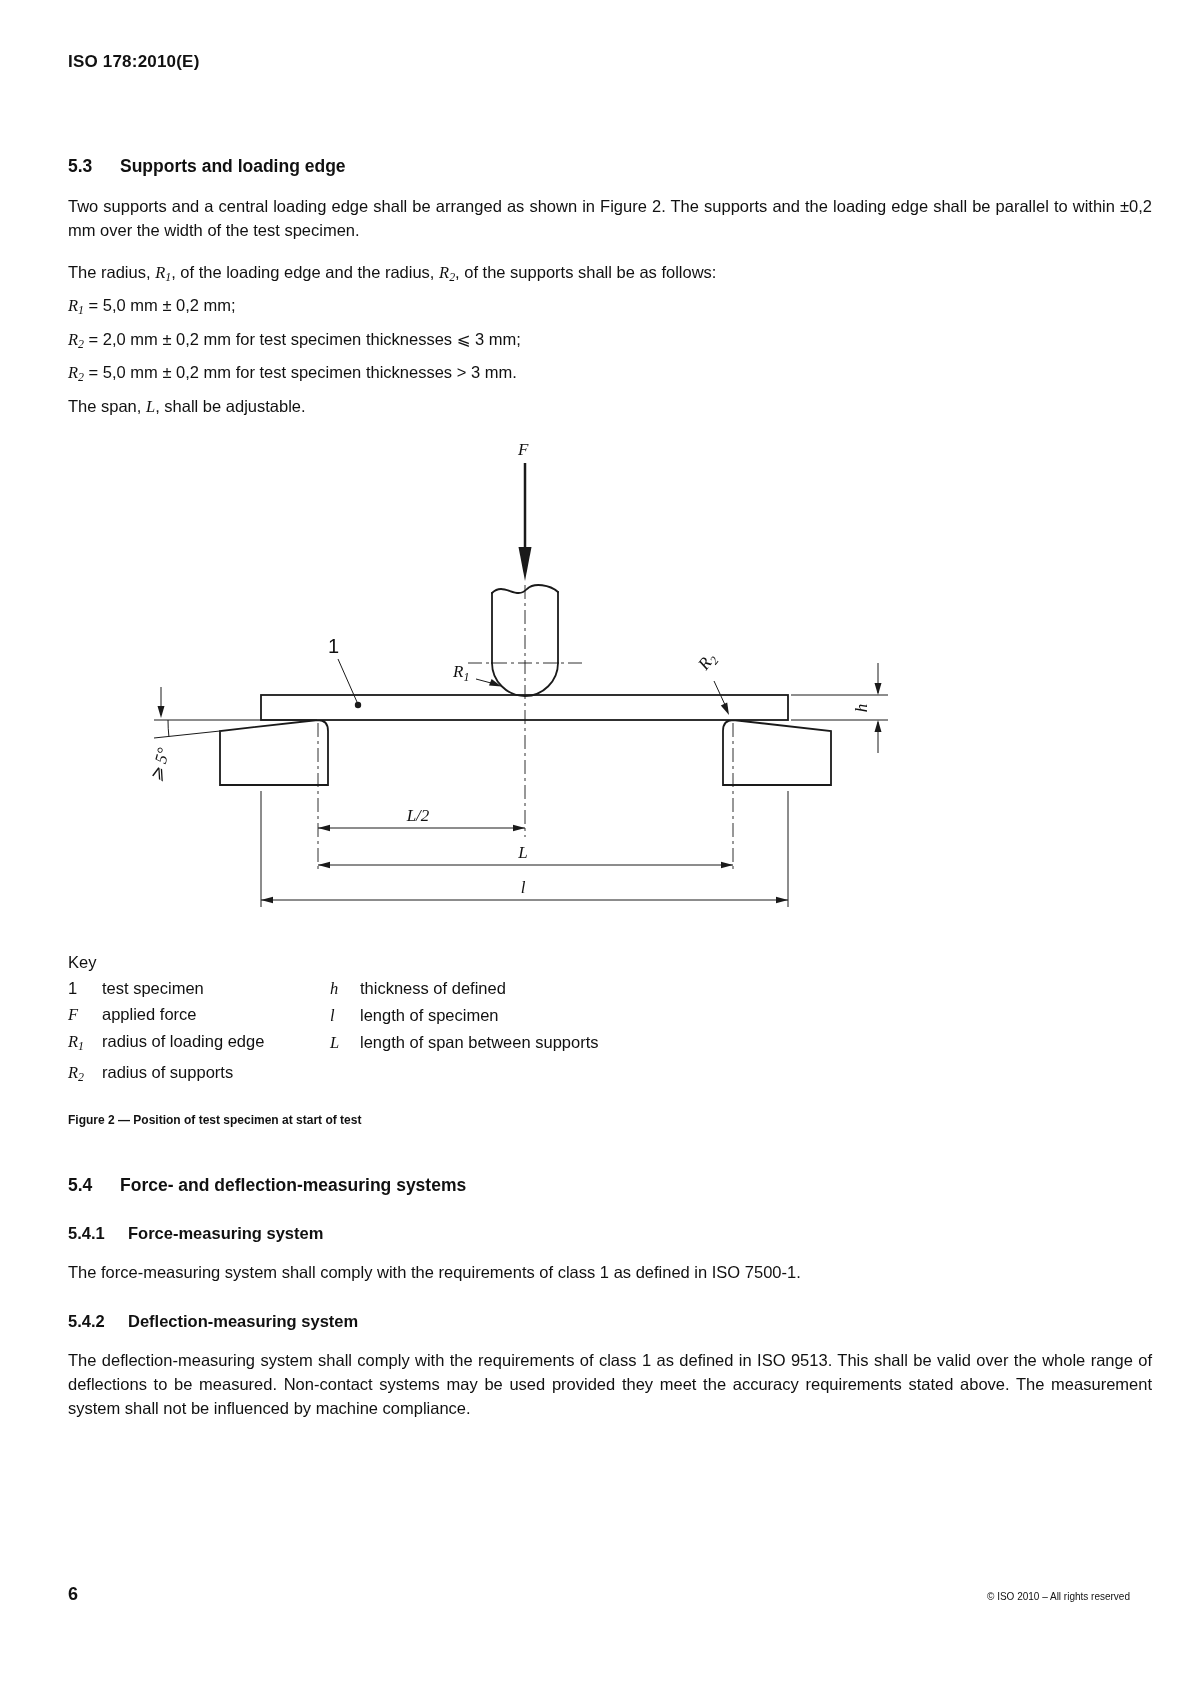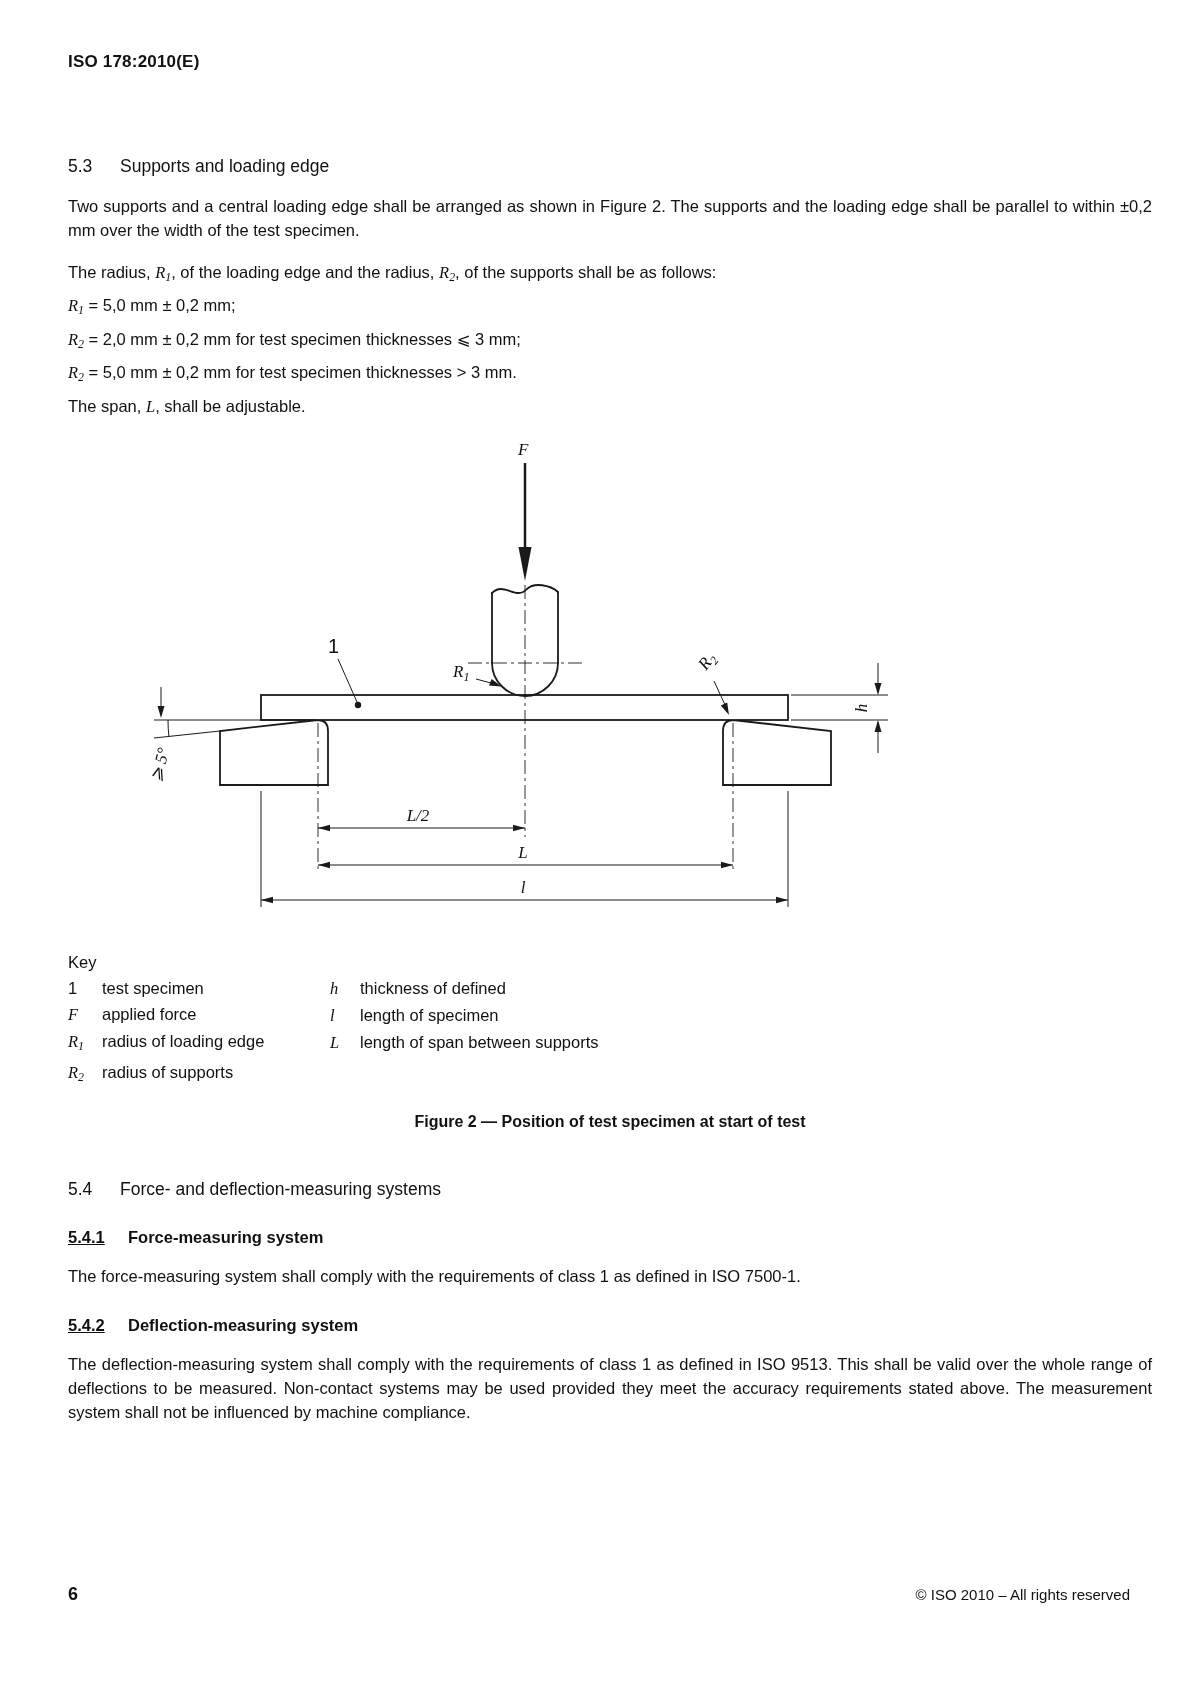--- a/index.html
+++ b/index.html
@@ -1,25 +1,25 @@
 <!DOCTYPE html>
 <html><head>
 <meta charset="utf-8">
 <title>ISO 178:2010(E) — page 6</title>
 <style>
   * { margin:0; padding:0; box-sizing:border-box; }
   html,body { background:#ffffff; }
   body { font-family:"Liberation Sans", sans-serif; color:#111; }
   .page { width:1200px; height:1697px; position:relative; background:#fff; padding:52px 48px 0 68px; overflow:hidden; }
   .header { font-size:17px; font-weight:bold; letter-spacing:0.2px; }
-  h2.sec { font-size:17.5px; font-weight:normal; display:flex; margin-top:84px; }
+  h2.sec { font-size:17.5px; font-weight:bold; display:flex; margin-top:84px; }
   h2.sec.sec-54 { margin-top:48px;align-items:center; }
   h3.subsec { font-size:16.5px; font-weight:bold; display:flex; margin-top:28px; }
   .h-num { display:inline-block; min-width:52px; }
-  .h-num-sub { display:inline-block; min-width:60px;text-decoration:underline; }
+  .h-num-sub { display:inline-block; min-width:60px; }
   p.body { font-size:16.5px; line-height:1.45; text-align:justify; margin-top:18px; }
   p.formula { text-align:left; margin-top:8px; }
   .seg-v { font-family:"Liberation Serif", serif; font-style:italic; }
   .seg-s { font-family:"Liberation Serif", serif; font-style:italic; font-size:0.72em; vertical-align:-0.28em; }
   .seg-t { }
   figure { margin:0; }
   .fig-svg { display:block; margin-top:16px; }
   
   .s-main { stroke:#1a1a1a; stroke-width:1.8; fill:none; stroke-linecap:round; }
   .s-thin { stroke:#1a1a1a; stroke-width:1; fill:none; }
@@ -29,24 +29,24 @@
   .f-num  { font-family:"Liberation Sans", sans-serif; font-size:20px; fill:#111; }
   
   .key { margin-top:14px; }
   .key-title { font-size:16.5px; font-weight:normal; line-height:26px; }
   .key-cols { display:flex; }
   .key-col-left { width:262px; }
   .key-col-right { flex:1; }
   .key-row { display:flex; font-size:16.5px; line-height:26px; }
   .key-sym { width:34px; flex:0 0 auto; }
   .key-sym-r { width:30px; flex:0 0 auto; }
-  figcaption.fig-caption { font-size:16px; font-weight:bold; text-align:center; margin-top:22px; }
+  figcaption.fig-caption { font-size:12px; font-weight:bold; text-align:left; margin-top:22px; }
   .footer { position:absolute; left:68px; right:70px; bottom:92px; display:flex; justify-content:space-between; align-items:baseline; }
   .page-num { font-size:18px; font-weight:bold; }
-  .copyright { font-size:15px; }
+  .copyright { font-size:10px; }
 </style>
 </head>
 <body>
 
 <div class="page">
 
   <div class="header">ISO 178:2010(E)</div>
 
   <h2 class="sec">
     <span class="h-num">5.3</span>

